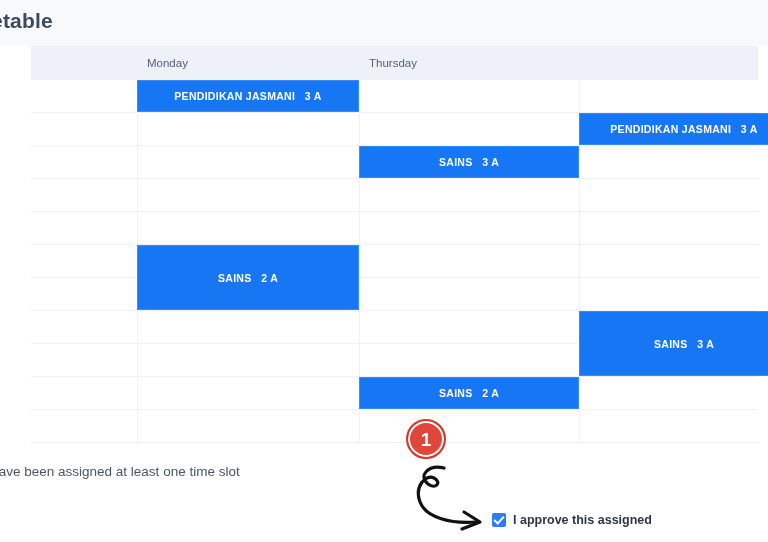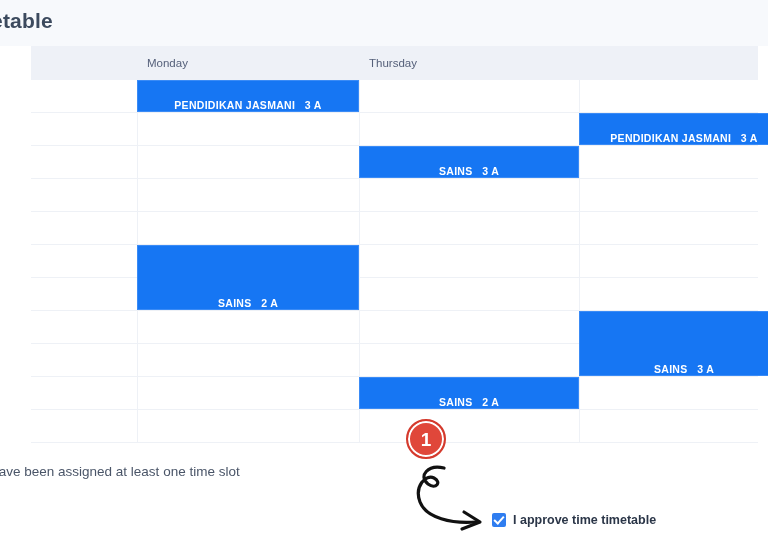--- a/index.html
+++ b/index.html
@@ -66,21 +66,21 @@
   
   .events { position: absolute; left: 0; top: 0; width: 758px; height: 100%; }
   .event {
     position: absolute;
     background: #1676f3;
     color: #ffffff;
     font-size: 10.5px;
     font-weight: 600;
     letter-spacing: .3px;
     display: flex;
-    align-items: flex-end;
+    align-items: center;
     justify-content: center;
     text-align: center;
     white-space: pre;
     border: 1px solid #3a8bf6;
   }
 
   
   .note {
     position: absolute; left: -26px; top: 464px;
     font-size: 13.5px; color: #4a5568;
@@ -227,21 +227,21 @@
           <div class="event" style="left: 328px; width: 220px; top: 297px; height: 32px;"><span>SAINS   2 A</span></div>
         </div>
     </div>
 
   </div>
 
   <div class="note">ss have been assigned at least one time slot</div>
 
   <div class="approve-row">
     <div class="checkbox"></div>
-    <div class="approve-label">I approve time timetable</div>
+    <div class="approve-label">I approve this assigned</div>
   </div>
 
   <div class="badge">
     <span class="badge-num">1</span>
   </div>
 
   <svg class="arrow-svg" viewBox="0 0 110 80">
     <path d="M44 6 C 28 2, 18 14, 28 22 C 36 28, 42 20, 34 16 C 26 12, 14 24, 20 40 C 26 56, 52 62, 76 60" fill="none" stroke="#111111" stroke-width="3.2" stroke-linecap="round"></path>
     <path d="M64 50 L 80 60 L 62 67" fill="none" stroke="#111111" stroke-width="3.2" stroke-linecap="round" stroke-linejoin="round"></path>
   </svg>

